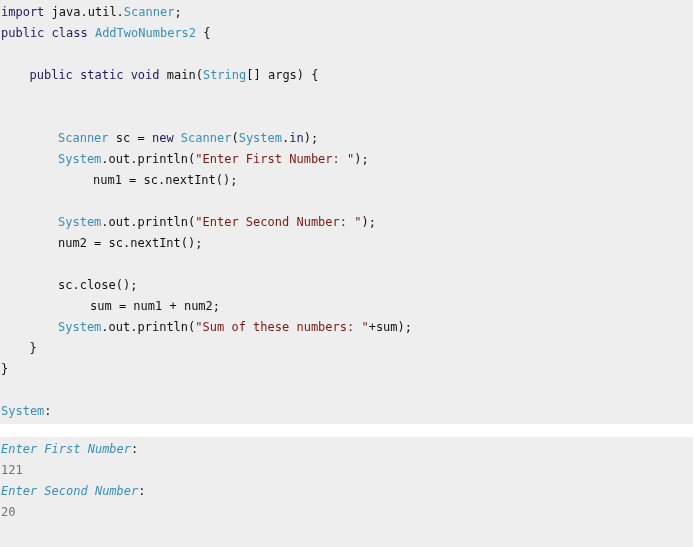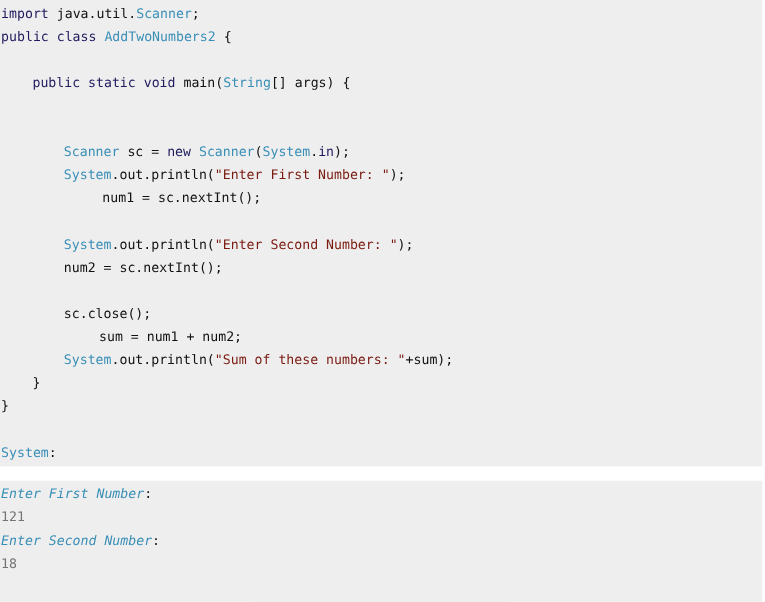--- a/index.html
+++ b/index.html
@@ -31,14 +31,14 @@
     <div class="line" style="top: 296px; left: 58px; margin-left: 32px;"><span class="pl">sum = num1 + num2;</span></div>
     <div class="line" style="top: 317px; left: 58px;"><span class="ty">System</span><span class="pl">.out.println(</span><span class="str">"Sum of these numbers: "</span><span class="pl">+sum);</span></div>
     <div class="line" style="top: 338px; left: 29.5px;"><span class="pl">}</span></div>
     <div class="line" style="top: 359px; left: 1px;"><span class="pl">}</span></div>
     <div class="line" style="top: 401px; left: 1px;"><span class="ty">System</span><span class="pl">:</span></div>
   </div>
 <div id="output-block" class="block">
     <div class="line" style="top: 2px; left: 1px;"><span class="lbl">Enter First Number</span><span class="pl">:</span></div>
     <div class="line" style="top: 23px; left: 1px;"><span class="num">121</span></div>
     <div class="line" style="top: 44px; left: 1px;"><span class="lbl">Enter Second Number</span><span class="pl">:</span></div>
-    <div class="line" style="top: 65px; left: 1px;"><span class="num">18</span></div>
+    <div class="line" style="top: 65px; left: 1px;"><span class="num">20</span></div>
   </div>
 
 </body></html>

